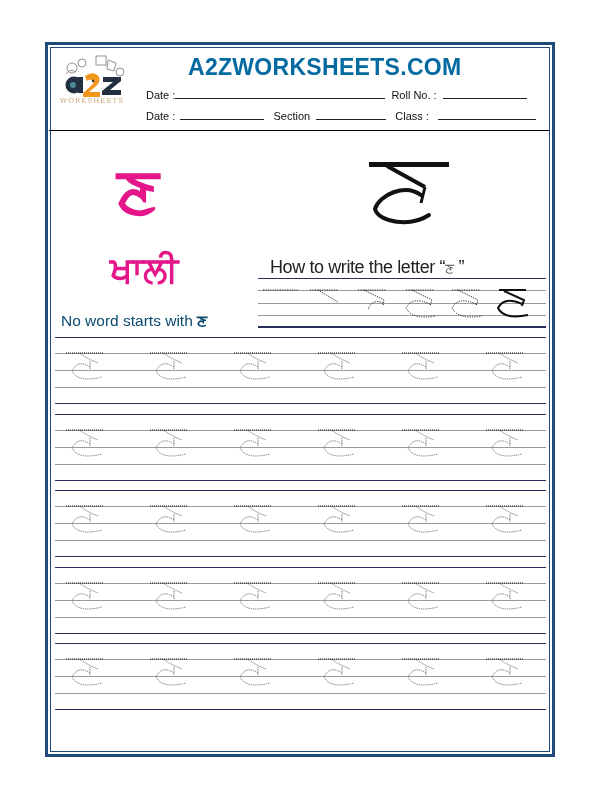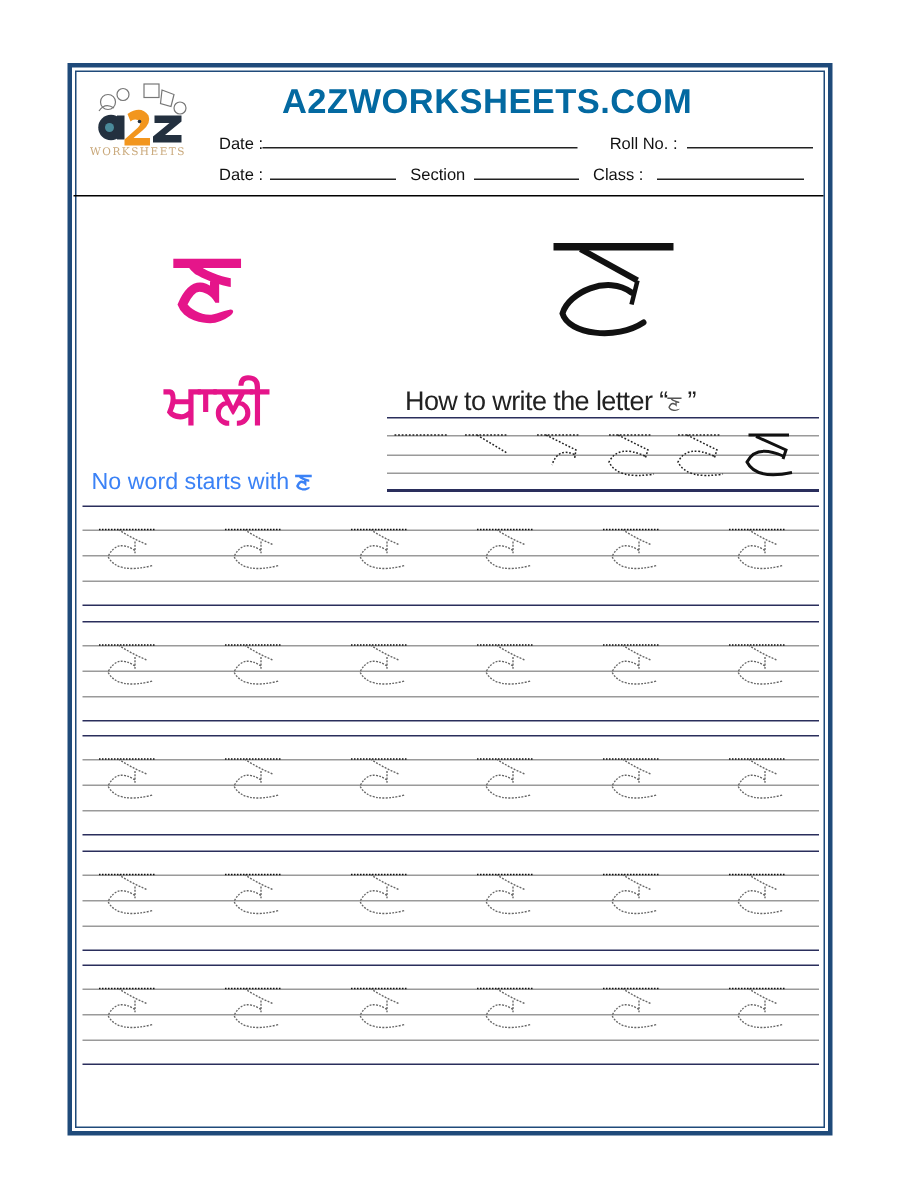--- a/index.html
+++ b/index.html
@@ -10,21 +10,21 @@
   .site-title { left: 188px; top: 54px; font-size: 23px; font-weight: bold; color: #0369a1; letter-spacing: 0.3px; white-space: nowrap; }
   .field-row { font-size: 11px; color: #111; white-space: nowrap; }
   .blank { display: inline-block; border-bottom: 1px solid #222; height: 10px; vertical-align: baseline; }
   .header-divider { left: 49px; top: 130px; width: 500px; height: 1px; background: #000; }
 
   .logo { left: 58px; top: 52px; width: 80px; height: 58px; }
   .logo-word { font-family: "DejaVu Serif", serif; font-size: 7px; color: #c9a87a; letter-spacing: 1px; position: absolute; left: 2px; top: 45px; }
 
   .big-letter { left: 117px; top: 158px; font-size: 64px; font-weight: bold; color: #e5158a; line-height: 1; font-family: "DejaVu Sans", sans-serif; }
   .word { left: 110px; top: 252px; font-size: 36px; font-weight: bold; color: #e5158a; line-height: 1; font-family: "DejaVu Sans", sans-serif; }
-  .no-word { left: 61px; top: 312px; font-size: 15.5px; color: #3b82f6; white-space: nowrap; }
+  .no-word { left: 61px; top: 312px; font-size: 15.5px; color: #0c4a6e; white-space: nowrap; }
   .no-word .g { font-weight: bold; font-family: "DejaVu Sans", sans-serif; }
   .how-to { left: 270px; top: 257px; font-size: 18px; color: #222; white-space: nowrap; letter-spacing: -0.4px; }
   .how-to .g { font-family: "DejaVu Sans", sans-serif; font-size: 14px; color: #555; }
 
   .hline { position: absolute; height: 1px; }
   .navy { background: #2a2e5c; }
   .gray { background: #9a9a9a; }
   .thick { height: 2px; }
 
   svg { position: absolute; overflow: visible; }
@@ -57,21 +57,21 @@
     <path d="M45 25 h18 v4 l-11 9 h11 v5 h-19 v-4 l11 -9 h-10 z" fill="#23303f"></path>
     <circle cx="35" cy="29" r="1.2" fill="#23303f"></circle>
   </svg>
   <span class="logo-word">WORKSHEETS</span>
 </div>
 
 <div class="abs site-title">A2ZWORKSHEETS.COM</div>
 
 <div class="abs field-row" style="left:146px; top:88px;">
   <span>Date :</span><span class="blank" style="width:210px;"></span>
-  <span style="margin-left:18px;">Roll No. :</span>
+  <span style="margin-left:3px;">Roll No. :</span>
   <span class="blank" style="width:84px; margin-left:3px;"></span>
 </div>
 
 <div class="abs field-row" style="left:146px; top:109px;">
   <span>Date :</span>
   <span class="blank" style="width:84px; margin-left:2px;"></span>
   <span style="margin-left:6px;">Section</span>
   <span class="blank" style="width:70px; margin-left:3px;"></span>
   <span style="margin-left:6px;">Class :</span>
   <span class="blank" style="width:98px; margin-left:6px;"></span>

